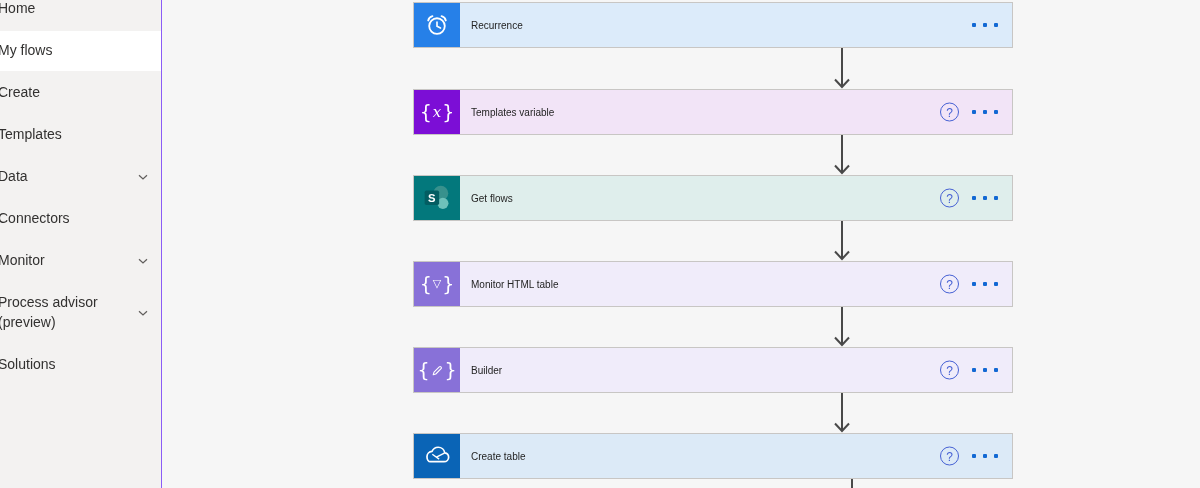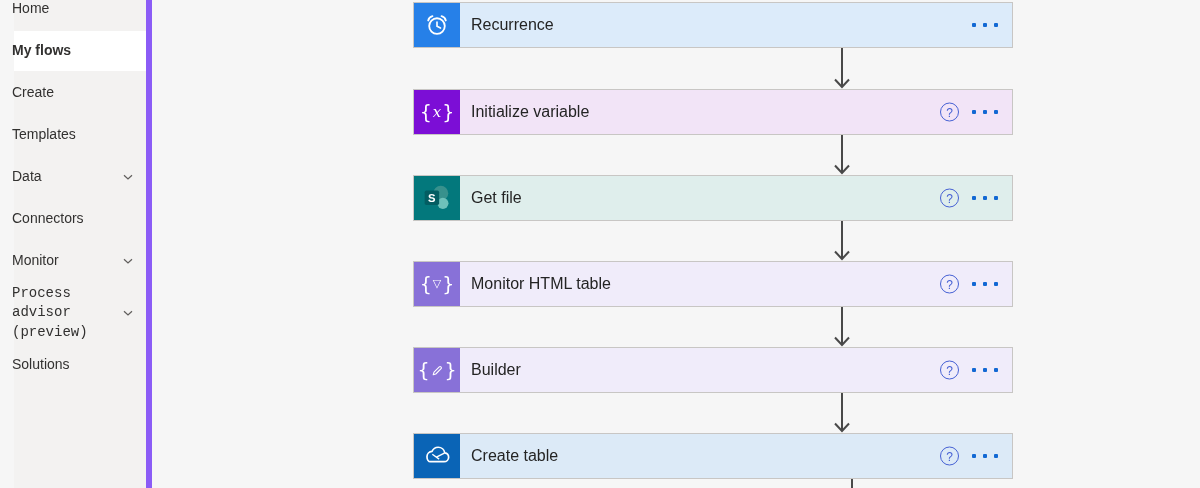--- a/index.html
+++ b/index.html
@@ -4,48 +4,48 @@
 <style>
   html,body{margin:0;padding:0;}
   body{
     width:1200px;height:488px;overflow:hidden;position:relative;
     background:#f6f6f6;
     font-family:"Liberation Sans",sans-serif;
     -webkit-font-smoothing:antialiased;
   }
   
   .sidebar{
-    position:absolute;left:14px;top:0;width:138px;height:488px;
-    background:#f3f2f1;border-right:6px solid #8b5cf6;box-sizing:border-box;
+    position:absolute;left:0;top:0;width:162px;height:488px;
+    background:#f3f2f1;border-right:1px solid #8b5cf6;box-sizing:border-box;
   }
   .nav{position:absolute;top:-11px;left:0;right:0;}
   .nav-item{
     height:40px;margin-bottom:2px;display:flex;align-items:center;
     justify-content:space-between;padding:0 12px 0 0;
     font-size:14px;color:#323130;cursor:pointer;
   }
   .nav-item .label{margin-left:-2px;line-height:1.4;}
-  .nav-item.selected{background:#ffffff;font-weight:bold;}
-  .nav-item.tall{height:60px;font-family:Liberation Mono, monospace;}
+  .nav-item.selected{background:#ffffff;font-weight:normal;}
+  .nav-item.tall{height:60px;}
   .nav-item .label.wrap{width:104px;}
   .chev{flex:0 0 auto;}
   
   .canvas{position:absolute;left:139px;top:0;right:0;bottom:0;}
   .step{
     position:absolute;left:274px;width:600px;height:46px;
     box-sizing:border-box;border:1px solid #c8c6c4;cursor:pointer;
   }
   .s0{top:2px}.s1{top:89px}.s2{top:175px}.s3{top:261px}.s4{top:347px}.s5{top:433px}
   .icon-box{
     position:absolute;left:0;top:0;width:46px;height:100%;
     display:flex;align-items:center;justify-content:center;color:#fff;
   }
   .step-title{
     position:absolute;left:57px;top:50%;transform:translateY(-50%);
-    font-size:16px;color:#242424;white-space:nowrap;
+    font-size:10px;color:#242424;white-space:nowrap;
   }
   .help-btn{
     position:absolute;right:53px;top:50%;transform:translateY(-50%);
     width:19px;height:19px;border:1px solid #4661d4;border-radius:50%;
     color:#4661d4;font-size:12px;line-height:19px;text-align:center;
     background:transparent;cursor:pointer;box-sizing:border-box;padding:0;
     font-family:"Liberation Sans",sans-serif;
   }
   .menu-btn{
     position:absolute;right:12px;top:50%;transform:translateY(-50%);
@@ -152,41 +152,41 @@
   </div>
 
   <div class="step s1" style="background-color: rgb(242, 228, 247);">
     <div class="icon-box" style="background-color: rgb(124, 14, 214);">
       <span class="glyph">
           <span class="br">{</span>
           <span class="vx">x</span>
           <span class="br">}</span>
         </span>
     </div>
-    <span class="step-title">Initialize variable</span>
+    <span class="step-title">Templates variable</span>
     <button class="help-btn" title="Help"><span>?</span></button>
     <button class="menu-btn" title="Menu">
       <span style="display:flex;gap:7px;">
           <i></i>
           <i></i>
           <i></i>
         </span>
     </button>
   </div>
 
   <div class="step s2" style="background-color: rgb(223, 238, 236);">
     <div class="icon-box" style="background-color: rgb(3, 120, 124);">
       <svg width="30" height="30" viewBox="0 0 28 28">
         <circle cx="17.5" cy="9.5" r="7" fill="#38918d"></circle>
         <circle cx="19.5" cy="19" r="5.2" fill="#6fc1ba"></circle>
         <rect x="2.5" y="7" width="13.5" height="13.5" rx="1.6" fill="#035d62"></rect>
         <text x="9.2" y="17.8" font-size="10.5" font-weight="bold" fill="#fff" text-anchor="middle" font-family="Liberation Sans, sans-serif">S</text>
       </svg>
     </div>
-    <span class="step-title">Get file</span>
+    <span class="step-title">Get flows</span>
     <button class="help-btn" title="Help"><span>?</span></button>
     <button class="menu-btn" title="Menu">
       <span style="display:flex;gap:7px;">
           <i></i>
           <i></i>
           <i></i>
         </span>
     </button>
   </div>
 

